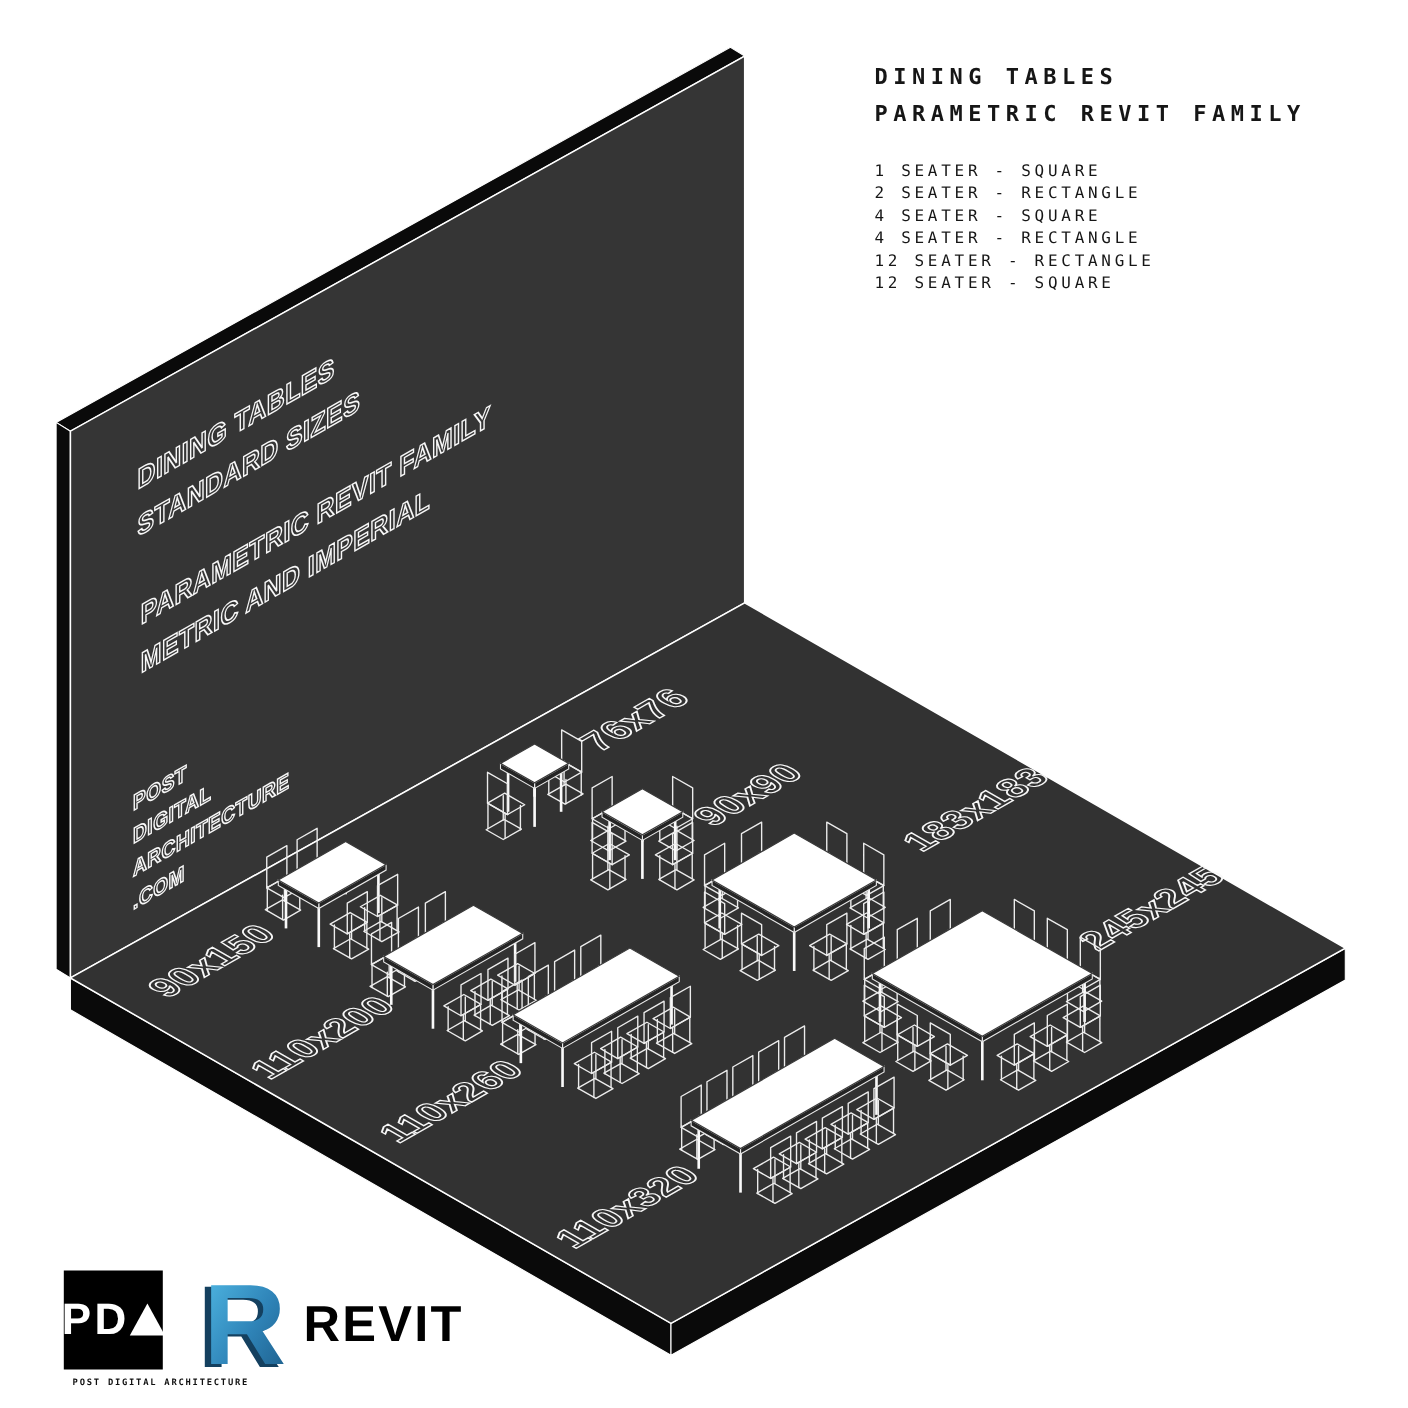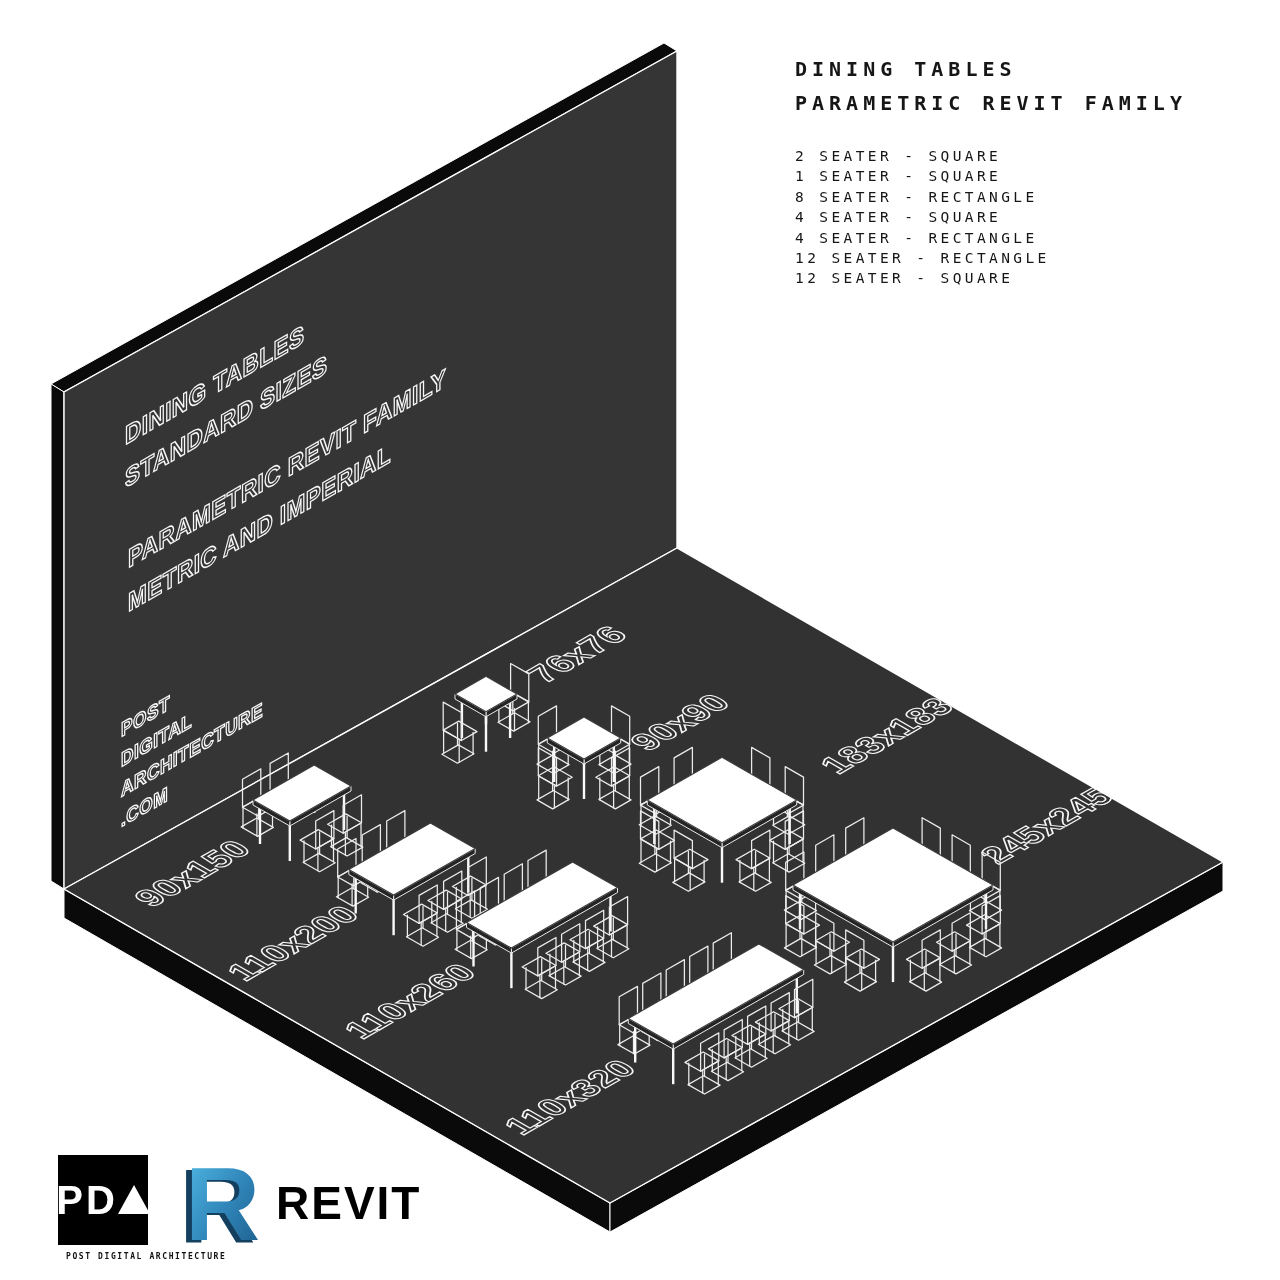--- a/index.html
+++ b/index.html
@@ -533,23 +533,22 @@
           <path d="M778.9,1008.7 L797.2,998.2 L812.8,1007.2 L794.5,1017.6 Z"></path>
           <path d="M794.5,1017.6 L794.5,989.6 L812.8,979.2 L812.8,1007.2 Z"></path>
         </g>
       </g>
     </svg>
 
   <div class="panel">
     <div class="panel-title">DINING TABLES</div>
     <div class="panel-title">PARAMETRIC REVIT FAMILY</div>
     <ul class="seater-list">
-        <li>2 SEATER - SQUARE</li>
         <li>1 SEATER - SQUARE</li>
-        <li>8 SEATER - RECTANGLE</li>
+        <li>2 SEATER - RECTANGLE</li>
         <li>4 SEATER - SQUARE</li>
         <li>4 SEATER - RECTANGLE</li>
         <li>12 SEATER - RECTANGLE</li>
         <li>12 SEATER - SQUARE</li>
       </ul>
   </div>
 
   <div class="pda">
     <span class="pda-letter">P</span>
     <span class="pda-letter">D</span>

